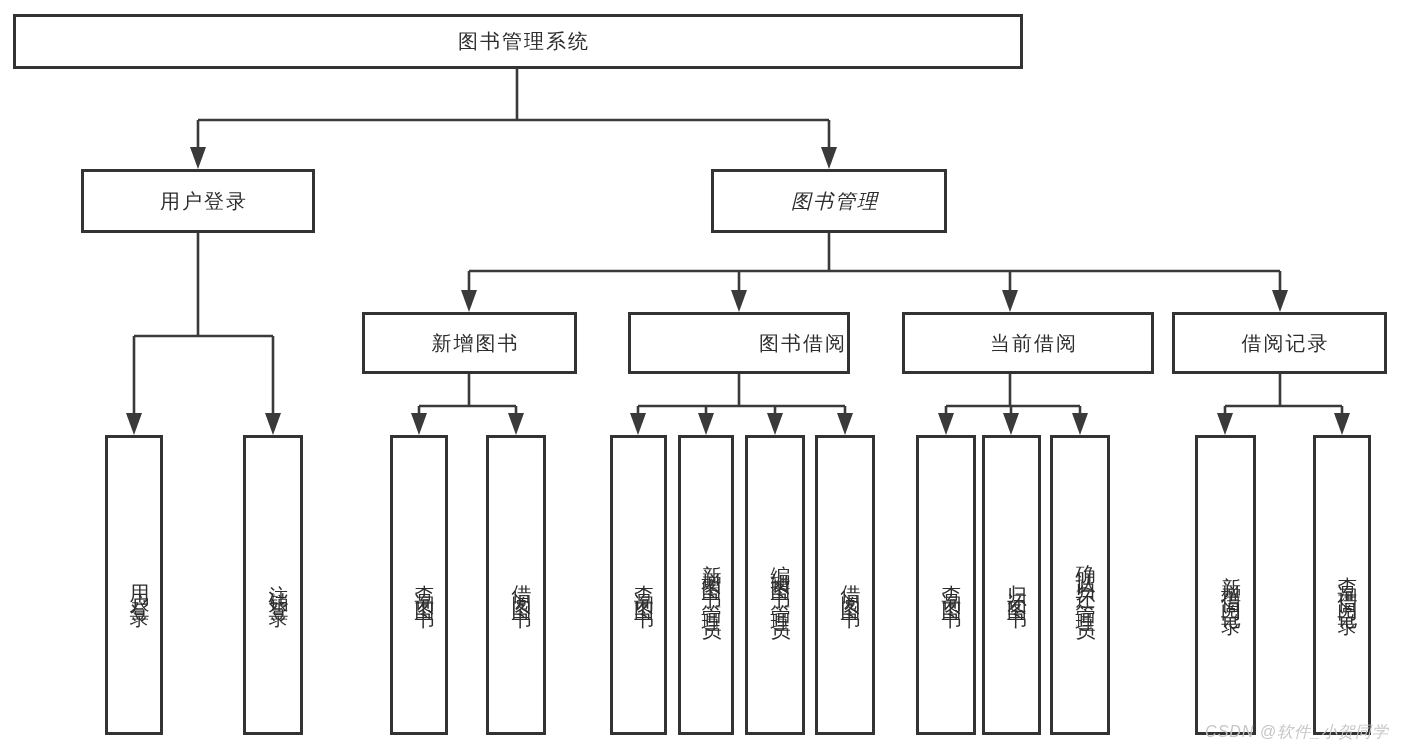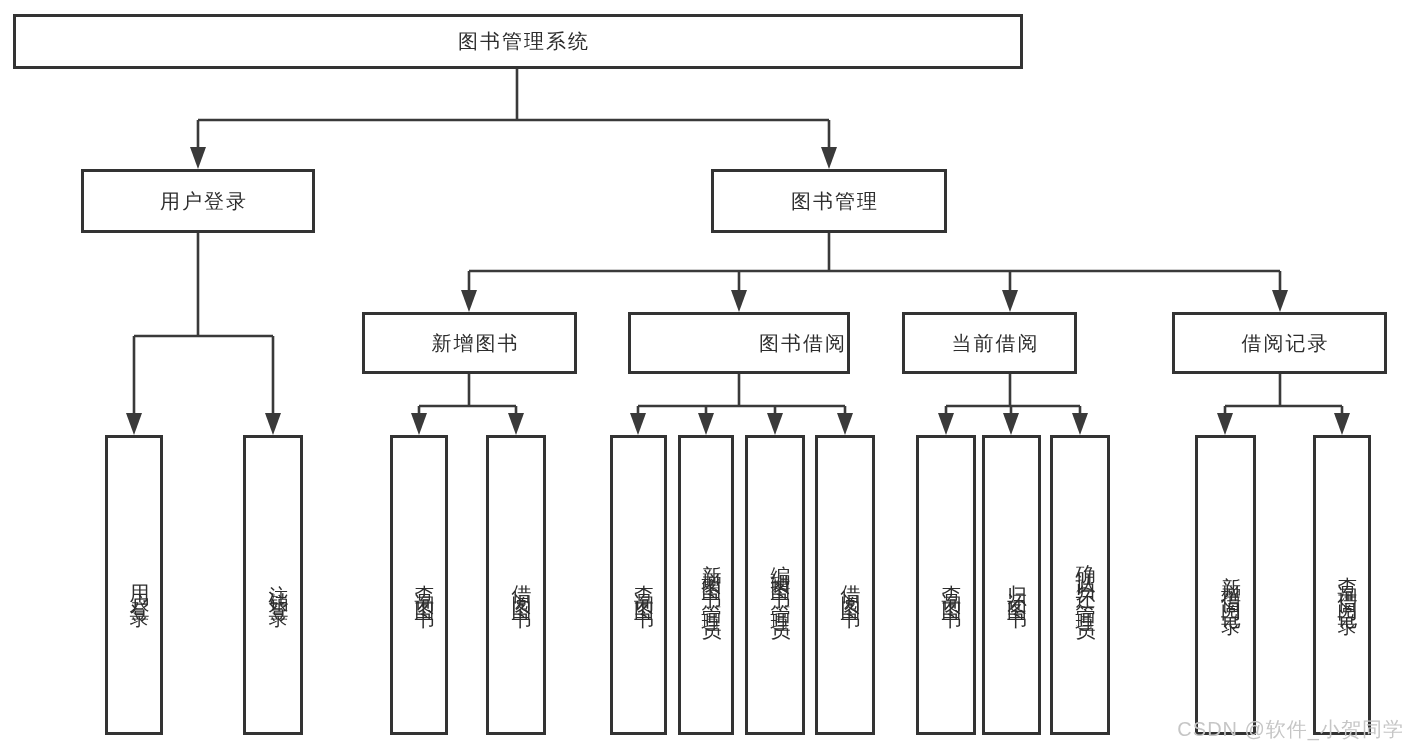--- a/index.html
+++ b/index.html
@@ -48,27 +48,28 @@
   .leaf span {
     writing-mode: vertical-rl;
     text-orientation: mixed;
     letter-spacing: 8px;
     line-height: 1.1;
     font-size: 20px;
   }
 
   .watermark {
     position: absolute;
-    right: 1px;
+    right: 16px;
     bottom: 4px;
-    font-size: 20px;
+    font-size: 16px;
     color: var(--watermark);
     letter-spacing: 1px;
     z-index: 5;
     white-space: nowrap;
+    font-style: italic;
   }
 </style>
 </head>
 <body>
 
 <div class="canvas">
 
   <svg class="connectors" width="1405" height="747" viewBox="0 0 1405 747" aria-hidden="true">
 
     <path class="c-line" d="M517,69 V120 M198,120 H829 M198,120 V149 M829,120 V149"></path>
@@ -105,31 +106,31 @@
     <polygon class="c-arrow" points="1334,413 1350,413 1342,435"></polygon>
   </svg>
 
   <div class="box hbox" style="left:13px; top:14px; width:1010px; height:55px;">
     <span>图书管理系统</span>
   </div>
 
   <div class="box hbox" style="left:81px; top:169px; width:234px; height:64px;">
     <span>用户登录</span>
   </div>
-  <div class="box hbox" style="left:711px; top:169px; width:236px; height:64px;">
+  <div class="box hbox" style="left:711px; top:169px; width:236px; height:64px;font-style:italic;">
     <span>图书管理</span>
   </div>
 
   <div class="box hbox" style="left:362px; top:312px; width:215px; height:62px;">
     <span>新增图书</span>
   </div>
   <div class="box hbox" style="left:628px; top:312px; width:222px; height:62px;justify-content:flex-end;">
     <span>图书借阅</span>
   </div>
-  <div class="box hbox" style="left:902px; top:312px; width:175px; height:62px;">
+  <div class="box hbox" style="left:902px; top:312px; width:252px; height:62px;">
     <span>当前借阅</span>
   </div>
   <div class="box hbox" style="left:1172px; top:312px; width:215px; height:62px;">
     <span>借阅记录</span>
   </div>
 
   <div class="box leaf" style="left:105px; top:435px; width:58px; height:300px;">
     <span>用户登录</span>
   </div>
   <div class="box leaf" style="left:243px; top:435px; width:60px; height:300px;">

